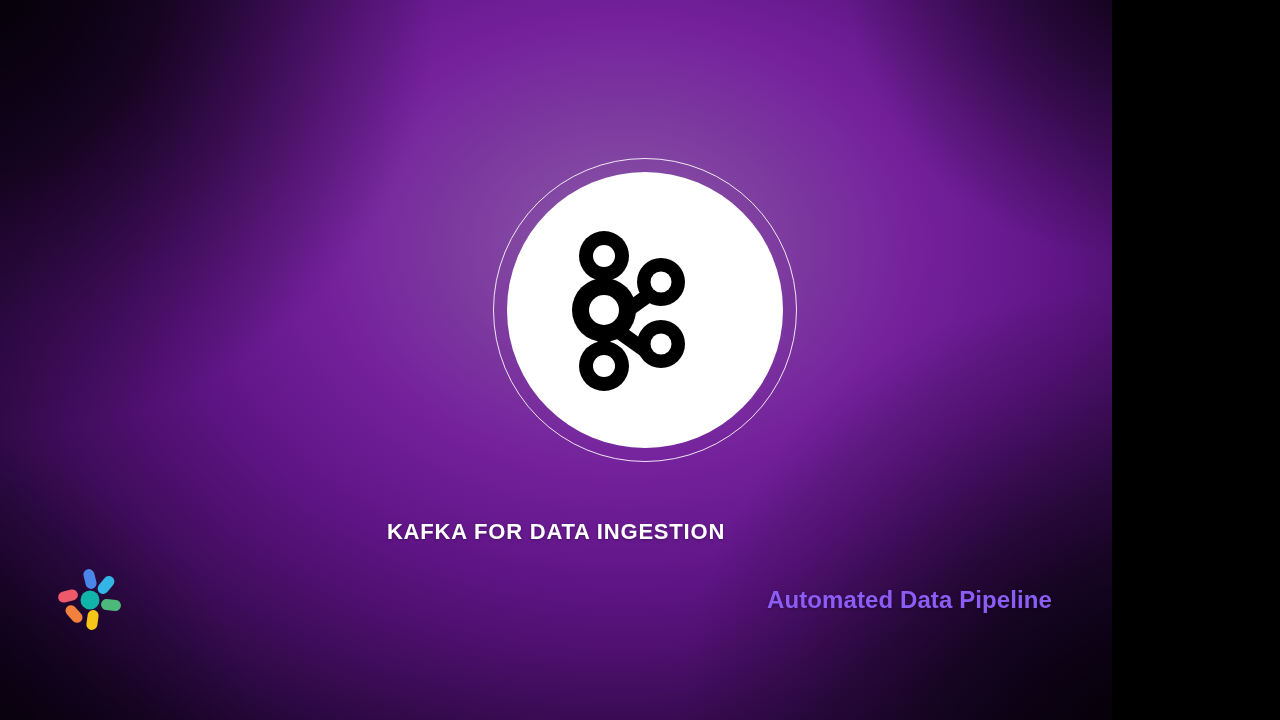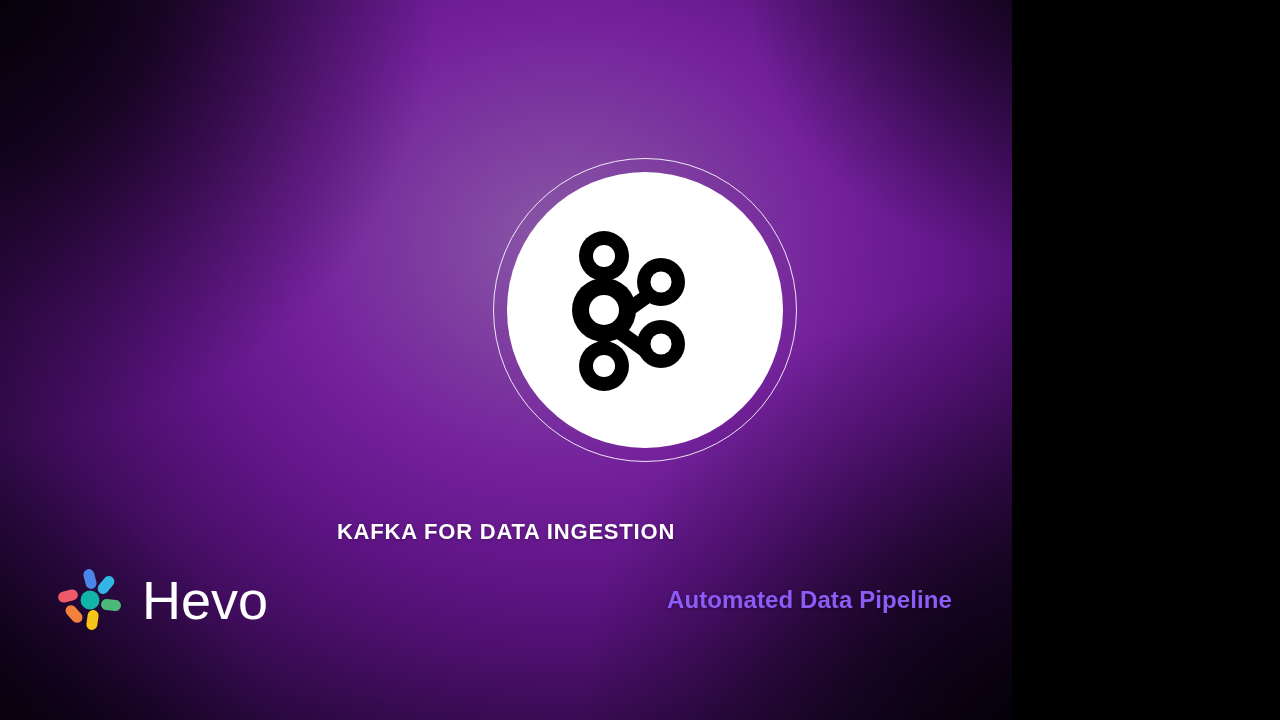--- a/index.html
+++ b/index.html
@@ -2,21 +2,21 @@
 <html><head>
 <meta charset="utf-8">
 <style>
   html, body {
     margin: 0;
     padding: 0;
     background: #000;
   }
   #stage {
     position: relative;
-    width: 1012px;
+    width: 1112px;
     height: 720px;
     overflow: hidden;
     font-family: "Liberation Sans", sans-serif;
     -webkit-font-smoothing: antialiased;
   }
 
   
   .bg-base {
     position: absolute;
     inset: 0;
@@ -206,18 +206,17 @@
 
         <rect x="49.5" y="29" width="11" height="20" rx="5.5" fill="#4cb87a" transform="rotate(96 55 39)"></rect>
 
         <rect x="31" y="44" width="11" height="20" rx="5.5" fill="#f5c518" transform="rotate(8 36.5 54)"></rect>
 
         <rect x="12.5" y="38" width="11" height="20" rx="5.5" fill="#f2813d" transform="rotate(-42 18 48)"></rect>
 
         <rect x="6.5" y="20" width="11" height="20" rx="5.5" fill="#ef5a6b" transform="rotate(-104 12 30)"></rect>
       </g>
     </svg>
-    <span class="brand-word">Hevo</span>
   </div>
 
   <div class="tagline">Automated Data Pipeline</div>
 
 </div>
 
 </body></html>

